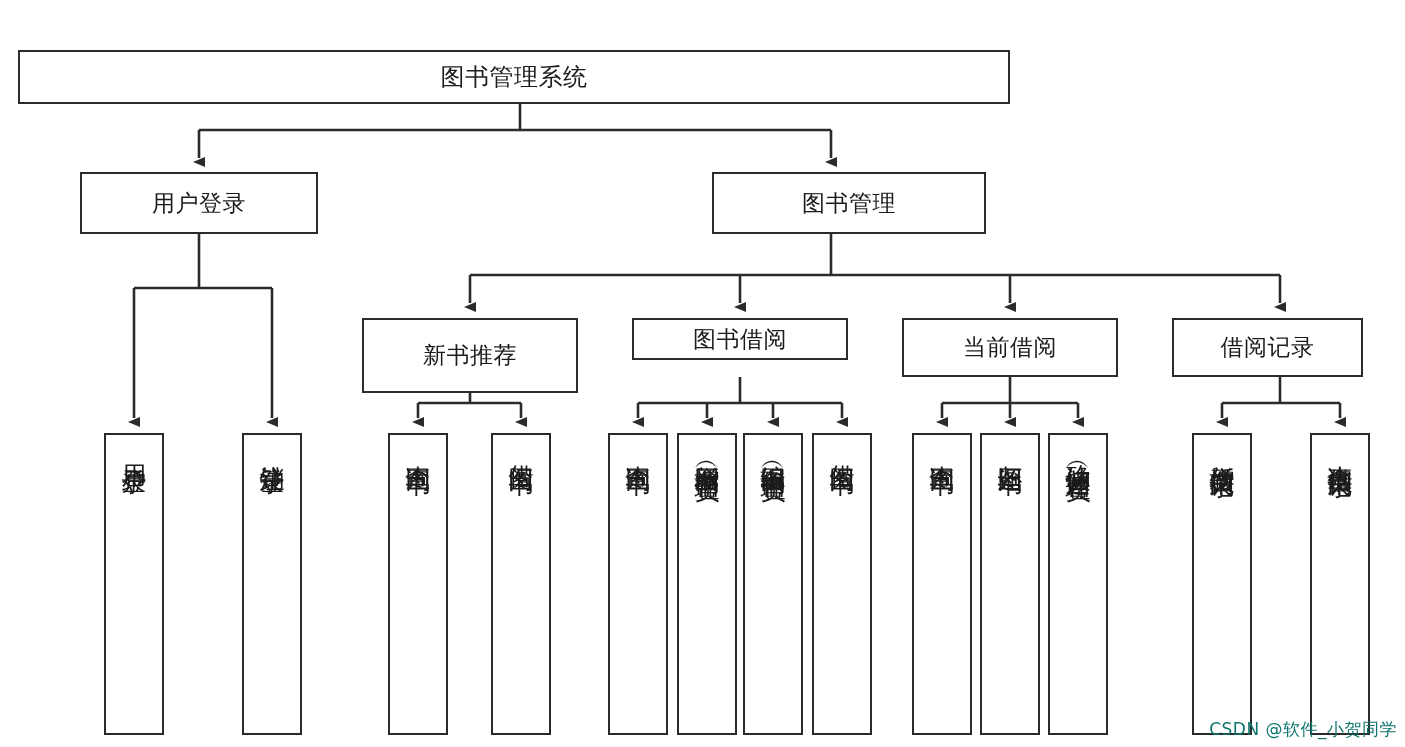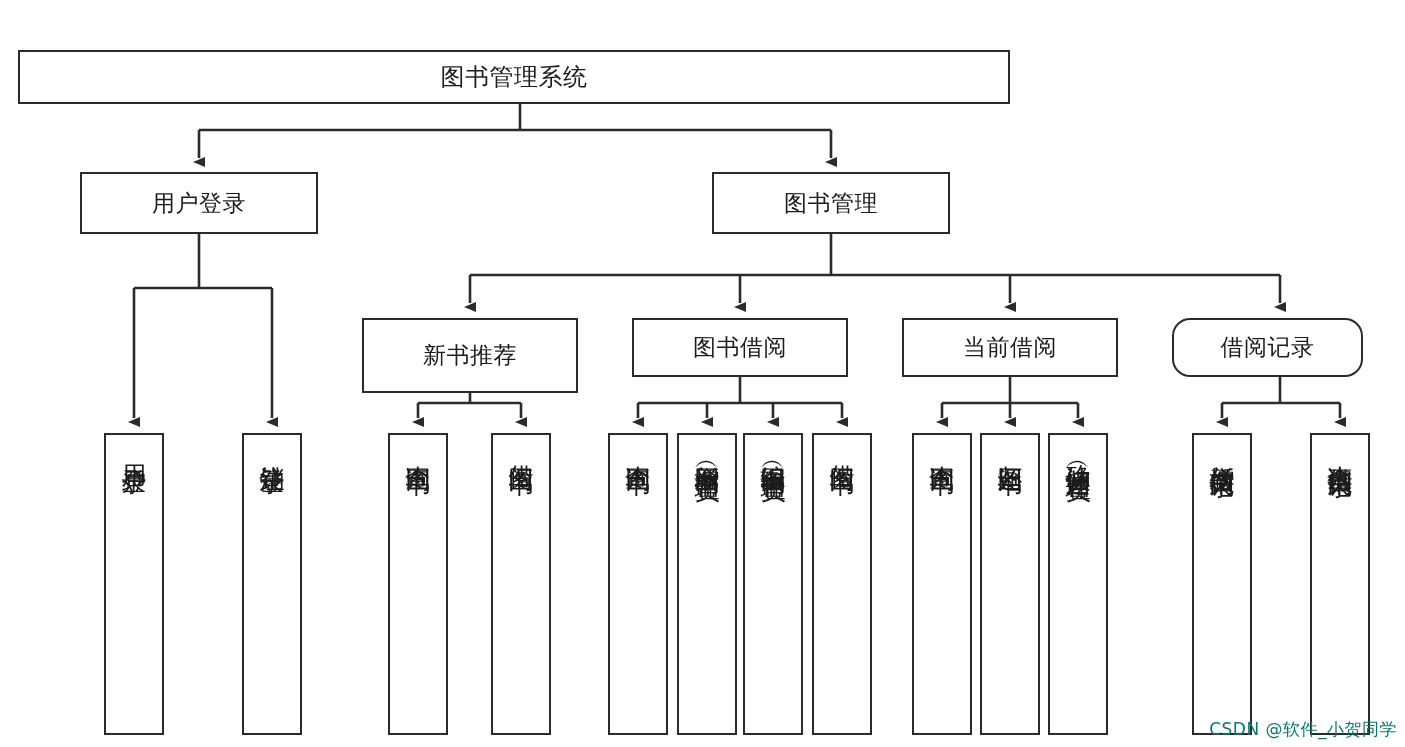--- a/index.html
+++ b/index.html
@@ -124,34 +124,34 @@
     </g>
   </svg>
 
   <div class="node h root" style="left:18px; top:14px; width:992px; height:54px;margin-top:36px;">
     <span>图书管理系统</span>
   </div>
 
   <div class="node h" style="left:80px; top:172px; width:238px; height:62px;">
     <span>用户登录</span>
   </div>
-  <div class="node h" style="left:712px; top:172px; width:238px; height:62px;">
+  <div class="node h" style="left:712px; top:172px; width:274px; height:62px;">
     <span>图书管理</span>
   </div>
 
   <div class="node h" style="left:362px; top:318px; width:216px; height:75px;">
     <span>新书推荐</span>
   </div>
-  <div class="node h" style="left:632px; top:318px; width:216px; height:59px;">
+  <div class="node h" style="left:632px; top:318px; width:216px; height:42px;">
     <span>图书借阅</span>
   </div>
   <div class="node h" style="left:902px; top:318px; width:216px; height:59px;">
     <span>当前借阅</span>
   </div>
-  <div class="node h" style="left:1172px; top:318px; width:191px; height:59px;border-radius:18px;">
+  <div class="node h" style="left:1172px; top:318px; width:191px; height:59px;">
     <span>借阅记录</span>
   </div>
 
   <div class="node v" style="left:104px; top:433px; width:60px; height:302px;">
     <span class="vtext">用户登录</span>
   </div>
   <div class="node v" style="left:242px; top:433px; width:60px; height:302px;">
     <span class="vtext">注销登录</span>
   </div>
 

